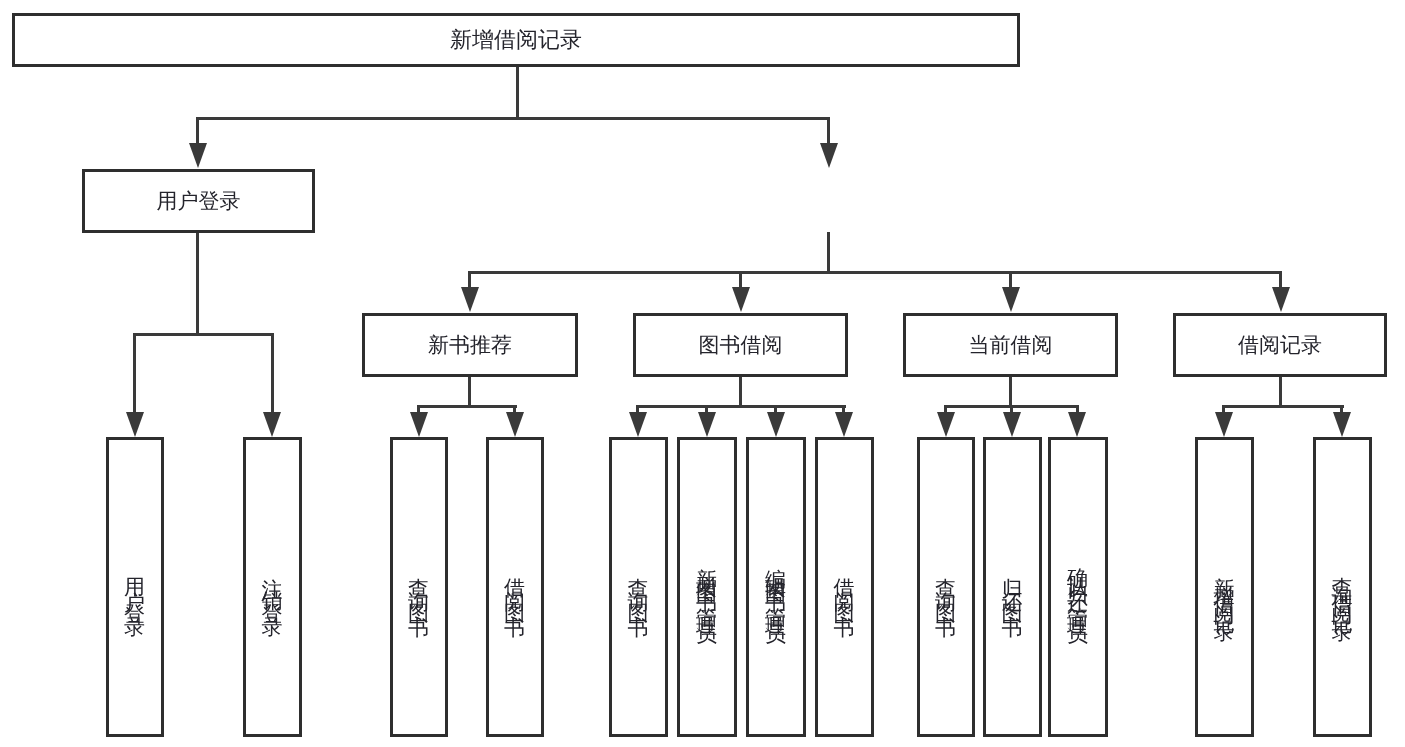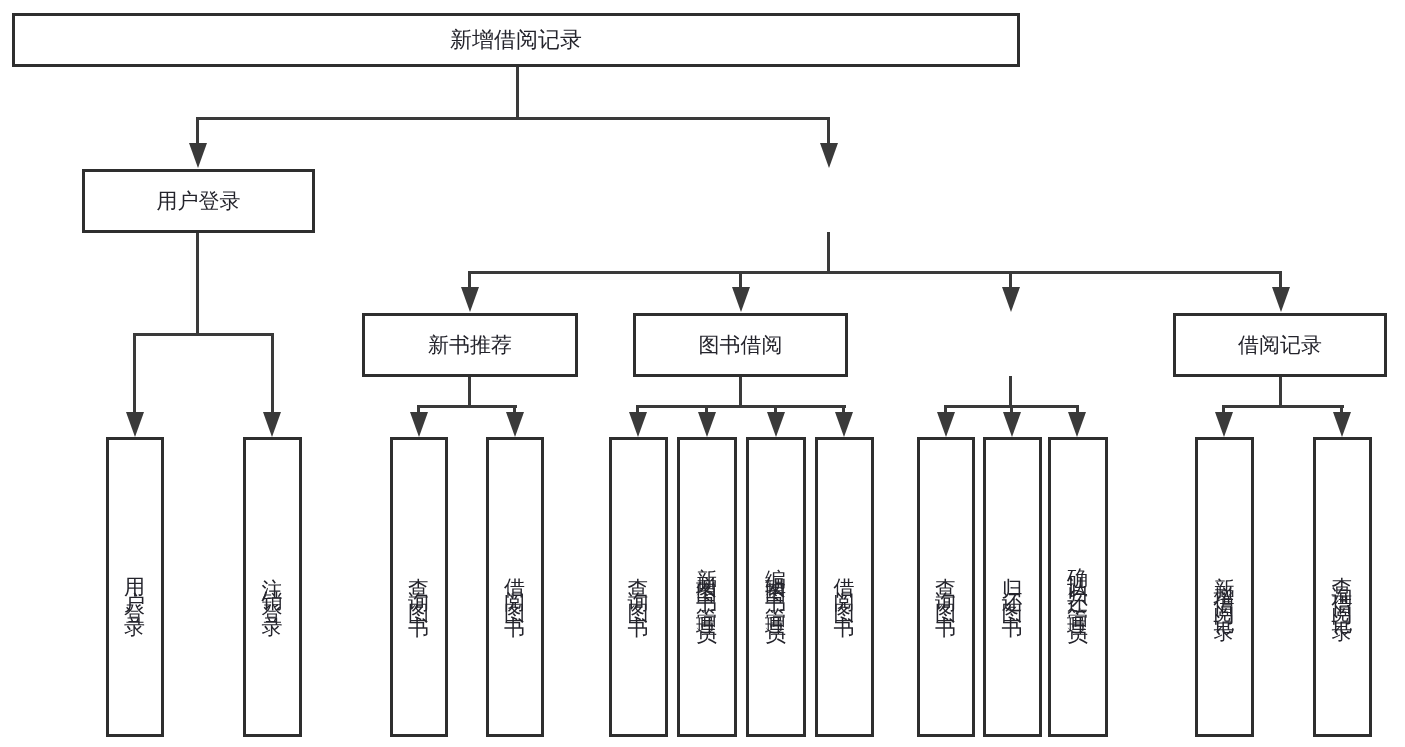--- a/index.html
+++ b/index.html
@@ -136,20 +136,23 @@
   <div class="box" style="left:82px;top:169px;width:233px;height:64px;">
     <span>用户登录</span>
   </div>
 
   <div class="box" style="left:633px;top:313px;width:215px;height:64px;">
     <span>图书借阅</span>
   </div>
   <div class="box" style="left:362px;top:313px;width:216px;height:64px;">
     <span>新书推荐</span>
   </div>
+  <div class="box" style="left:903px;top:313px;width:215px;height:64px;">
+    <span>当前借阅</span>
+  </div>
   <div class="box" style="left:1173px;top:313px;width:214px;height:64px;">
     <span>借阅记录</span>
   </div>
 
   <div class="vbox" style="left:106px;top:437px;width:58px;height:300px;">
     <span class="vtext ls-lg">用户登录</span>
   </div>
   <div class="vbox" style="left:243px;top:437px;width:59px;height:300px;">
     <span class="vtext ls-lg">注销登录</span>
   </div>

